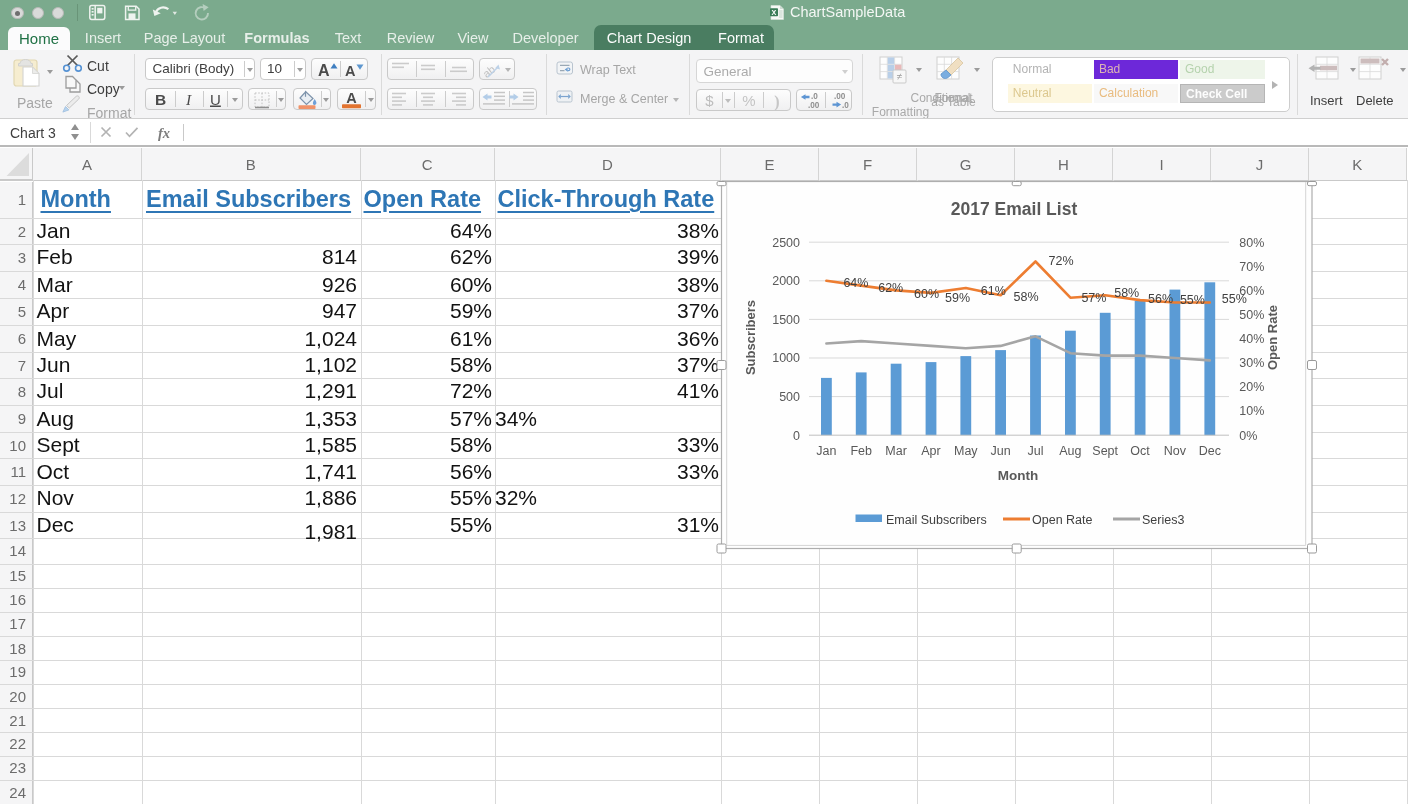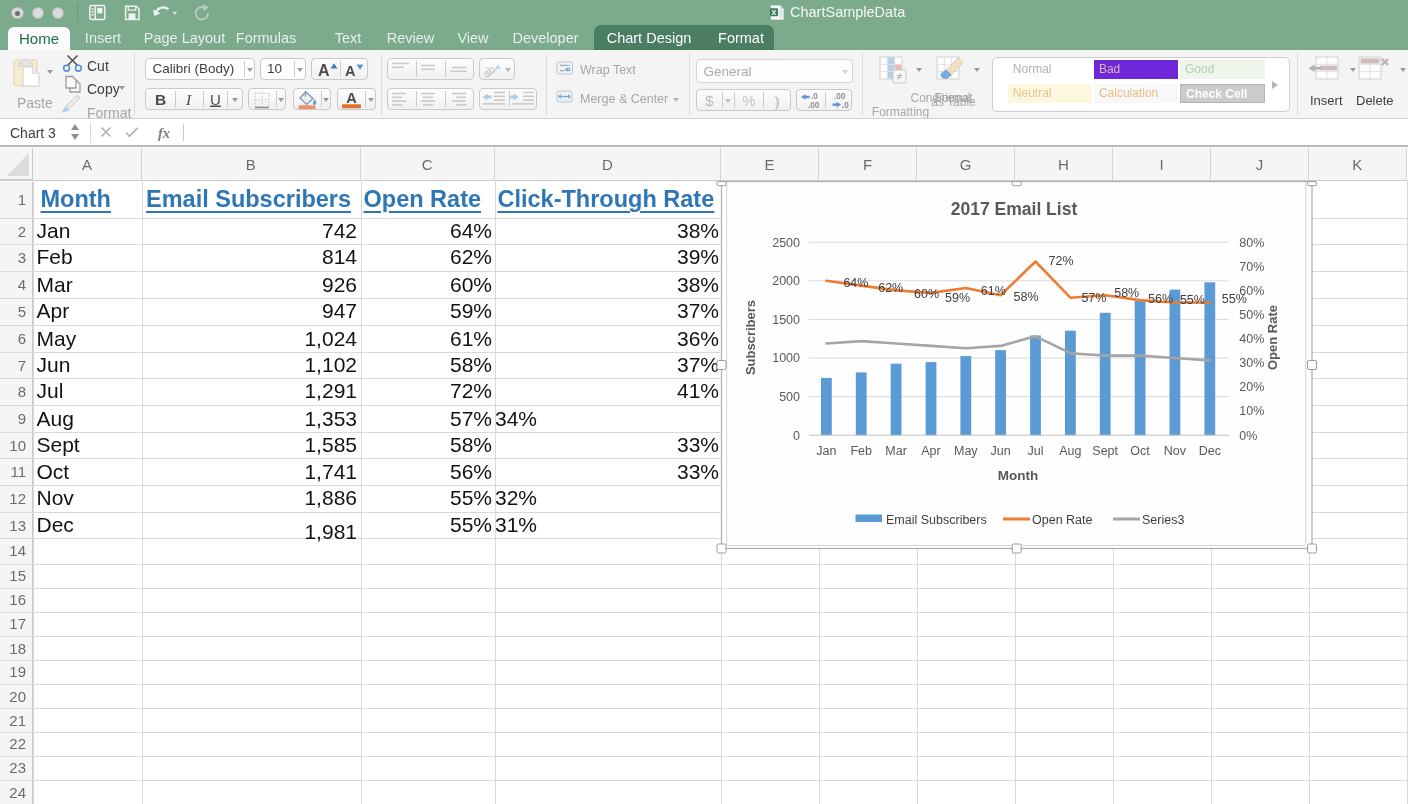--- a/index.html
+++ b/index.html
@@ -78,21 +78,21 @@
           <line x1="8.8" y1="12" x2="12.6" y2="12"></line>
 </g>
 </svg>
 <div class="abs" style="left:790px;top:4px;font-size:14.5px;color:#f4f7f4;">ChartSampleData</div>
 </div>
 <div class="abs" id="tabrow">
 <div class="abs" style="left:594px;top:0;width:180px;height:25px;background:#4a7d61;border-radius:7px 7px 0 0;"></div>
 <div class="abs" style="left:8px;top:2px;width:62px;height:23px;background:#fbfbfc;border-radius:6px 6px 0 0;color:#1f7145;font-size:15px;text-align:center;line-height:24px;">Home</div>
 <div class="tab" style="left:43px;width:120px;">Insert</div>
 <div class="tab" style="left:124.5px;width:120px;">Page Layout</div>
-<div class="tab" style="left:206px;width:120px;">Formulas</div>
+<div class="tab" style="left:217px;width:120px;font-weight:bold;">Formulas</div>
 <div class="tab" style="left:288px;width:120px;">Text</div>
 <div class="tab" style="left:350.5px;width:120px;">Review</div>
 <div class="tab" style="left:413px;width:120px;">View</div>
 <div class="tab" style="left:485.5px;width:120px;">Developer</div>
 <div class="tab" style="left:589px;width:120px;color:#fcfdfc;">Chart Design</div>
 <div class="tab" style="left:681px;width:120px;color:#fcfdfc;">Format</div>
 </div>
 <div class="abs" id="ribbon">
 <div class="sep" style="left:133.7px;"></div>
 <div class="sep" style="left:380.5px;"></div>
@@ -446,21 +446,20 @@
 <div class="vl" style="left:1015px;top:32px;height:624px;"></div>
 <div class="vl" style="left:1113px;top:32px;height:624px;"></div>
 <div class="vl" style="left:1211px;top:32px;height:624px;"></div>
 <div class="vl" style="left:1309px;top:32px;height:624px;"></div>
 <div class="vl" style="left:1406.5px;top:32px;height:624px;"></div>
 <div class="cell hdrblue" style="left:40.5px;top:33px;height:36px;line-height:36px;">Month</div>
 <div class="cell hdrblue" style="left:146px;top:33px;height:36px;line-height:36px;">Email Subscribers</div>
 <div class="cell hdrblue" style="left:363.5px;top:33px;height:36px;line-height:36px;">Open Rate</div>
 <div class="cell hdrblue" style="left:497.5px;top:33px;height:36px;line-height:36px;">Click-Through Rate</div>
 <div class="cell" style="left:36.5px;top:69.9px;height:26.5px;line-height:26.5px;">Jan</div>
-<div class="cell" style="left:142px;top:69.9px;width:215.0px;height:26.5px;line-height:26.5px;text-align:right;">742</div>
 <div class="cell" style="left:360.5px;top:69.9px;width:131.5px;height:26.5px;line-height:26.5px;text-align:right;">64%</div>
 <div class="cell" style="left:495px;top:69.9px;width:224px;height:26.5px;line-height:26.5px;text-align:right;">38%</div>
 <div class="cell" style="left:36.5px;top:96.4px;height:26.900000000000006px;line-height:26.900000000000006px;">Feb</div>
 <div class="cell" style="left:142px;top:96.4px;width:215.0px;height:26.900000000000006px;line-height:26.900000000000006px;text-align:right;">814</div>
 <div class="cell" style="left:360.5px;top:96.4px;width:131.5px;height:26.900000000000006px;line-height:26.900000000000006px;text-align:right;">62%</div>
 <div class="cell" style="left:495px;top:96.4px;width:224px;height:26.900000000000006px;line-height:26.900000000000006px;text-align:right;">39%</div>
 <div class="cell" style="left:36.5px;top:123.30000000000001px;height:27.0px;line-height:27.0px;">Mar</div>
 <div class="cell" style="left:142px;top:123.30000000000001px;width:215.0px;height:27.0px;line-height:27.0px;text-align:right;">926</div>
 <div class="cell" style="left:360.5px;top:123.30000000000001px;width:131.5px;height:27.0px;line-height:27.0px;text-align:right;">60%</div>
 <div class="cell" style="left:495px;top:123.30000000000001px;width:224px;height:27.0px;line-height:27.0px;text-align:right;">38%</div>
@@ -492,21 +491,21 @@
 <div class="cell" style="left:142px;top:310.3px;width:215.0px;height:27.0px;line-height:27.0px;text-align:right;">1,741</div>
 <div class="cell" style="left:360.5px;top:310.3px;width:131.5px;height:27.0px;line-height:27.0px;text-align:right;">56%</div>
 <div class="cell" style="left:495px;top:310.3px;width:224px;height:27.0px;line-height:27.0px;text-align:right;">33%</div>
 <div class="cell" style="left:36.5px;top:337.3px;height:26.5px;line-height:26.5px;">Nov</div>
 <div class="cell" style="left:142px;top:337.3px;width:215.0px;height:26.5px;line-height:26.5px;text-align:right;">1,886</div>
 <div class="cell" style="left:360.5px;top:337.3px;width:131.5px;height:26.5px;line-height:26.5px;text-align:right;">55%</div>
 <div class="cell" style="left:495px;top:337.3px;width:224px;height:26.5px;line-height:26.5px;">32%</div>
 <div class="cell" style="left:36.5px;top:363.8px;height:26.499999999999943px;line-height:26.499999999999943px;">Dec</div>
 <div class="cell" style="left:142px;top:363.8px;width:215.0px;height:26.499999999999943px;line-height:26.499999999999943px;text-align:right;margin-top:7px;">1,981</div>
 <div class="cell" style="left:360.5px;top:363.8px;width:131.5px;height:26.499999999999943px;line-height:26.499999999999943px;text-align:right;">55%</div>
-<div class="cell" style="left:495px;top:363.8px;width:224px;height:26.499999999999943px;line-height:26.499999999999943px;text-align:left;">31%</div>
+<div class="cell" style="left:495px;top:363.8px;width:224px;height:26.499999999999943px;line-height:26.499999999999943px;text-align:right;">31%</div>
 </div>
 <svg class="abs" style="left:710px;top:181px;" width="612" height="376" viewBox="0 0 612 376">
 <rect x="11.5" y="0" width="590.5" height="367.5" fill="#fefefe"></rect>
 <rect x="11.5" y="0.5" width="590.5" height="367" fill="none" stroke="#aeaeae" stroke-width="1.2"></rect>
 <path d="M16.7 1 V364.4 H595.7 V1" fill="none" stroke="#d4d4d4" stroke-width="1"></path>
 <text x="304" y="34" font-size="17.5" font-weight="bold" fill="#595959" text-anchor="middle" font-family="Liberation Sans">2017 Email List</text>
 <line x1="99" y1="215.6" x2="519" y2="215.6" stroke="#d9d9d9" stroke-width="1"></line>
 <line x1="99" y1="177.0" x2="519" y2="177.0" stroke="#d9d9d9" stroke-width="1"></line>
 <line x1="99" y1="138.4" x2="519" y2="138.4" stroke="#d9d9d9" stroke-width="1"></line>
 <line x1="99" y1="99.8" x2="519" y2="99.8" stroke="#d9d9d9" stroke-width="1"></line>

